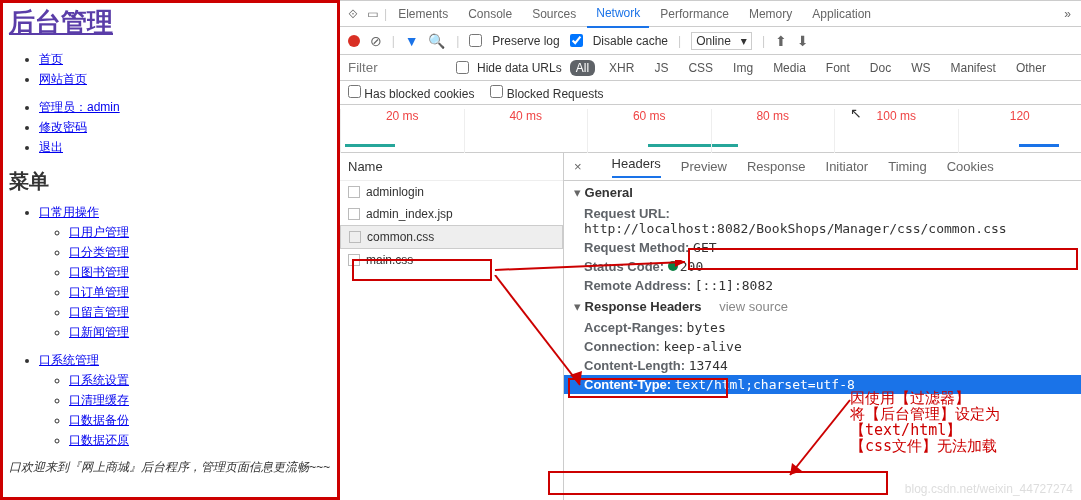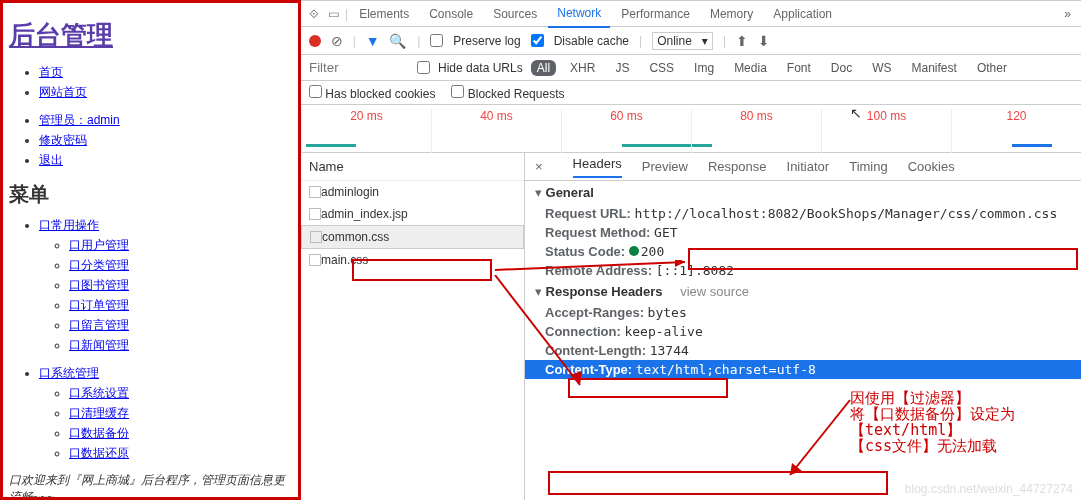--- a/index.html
+++ b/index.html
@@ -1,20 +1,20 @@
 <!DOCTYPE html>
 <html><head>
 <meta charset="utf-8">
 <style>
   *{box-sizing:border-box;margin:0;padding:0}
   body{font-family:Arial,"Microsoft YaHei",sans-serif;font-size:12px;color:#333;background:#fff;width:1081px;height:500px;overflow:hidden;position:relative}
   a{color:#0000EE;text-decoration:underline}
   .wrap{display:flex;width:100%;height:100%}
   
-  .left{width:301px;border:3px solid #c00;padding:15px 6px;overflow:hidden}
+  .left{width:340px;border:3px solid #c00;padding:2px 6px;overflow:hidden}
   .admin-title{color:#5a3da8;font-size:26px;font-weight:bold;text-decoration:underline;margin-bottom:10px}
   .left ul{list-style:disc;padding-left:30px;margin-bottom:10px}
   .left ul ul{list-style:circle}
   .left li{margin:2px 0;line-height:18px}
   .menu-h{font-size:20px;font-weight:bold;margin:12px 0 8px}
   .welcome{font-style:italic;margin:8px 0}
   
   .right{flex:1;display:flex;flex-direction:column;border-top:1px solid #ccc}
   .tabs{display:flex;align-items:center;height:26px;border-bottom:1px solid #ccc;padding:0 4px;gap:2px}
   .tab-i{width:18px;text-align:center;color:#666}
@@ -32,21 +32,21 @@
   .chip{padding:1px 6px;color:#555}
   .chip.on{background:#5f6368;color:#fff;border-radius:6px}
   .blockbar{display:flex;align-items:center;height:24px;border-bottom:1px solid #ccc;padding:0 8px;gap:16px}
   .timeline{height:48px;border-bottom:1px solid #ccc;position:relative}
   .tl-labels{position:absolute;top:4px;left:0;right:0;display:flex}
   .tl-col{flex:1;text-align:center;color:#ef4444;border-left:1px solid #eee;height:44px;position:relative}
   .tl-bar{position:absolute;bottom:6px;height:3px;background:#26a69a}
   .bottom{flex:1;display:flex;overflow:hidden}
   .reqlist{width:224px;border-right:1px solid #ccc;display:flex;flex-direction:column}
   .reqhead{padding:6px 8px;font-size:13px;border-bottom:1px solid #eee;color:#333}
-  .reqitem{padding:4px 8px;display:flex;align-items:center;}
+  .reqitem{padding:4px 8px;display:flex;align-items:center;gap:6px}
   .reqitem.sel{background:#eee}
   .fbox{width:12px;height:12px;border:1px solid #bbb}
   .redbox{position:absolute;border:2px solid #c00;pointer-events:none}
   .details{flex:1;overflow:hidden;position:relative;font-size:13px}
   .dtabs{display:flex;padding:0 10px;border-bottom:1px solid #ccc;height:28px;align-items:center;gap:20px}
   .dtab{color:#666}
   .dtab.active{color:#333;border-bottom:2px solid #1a73e8;padding-bottom:5px}
   .xclose{color:#666;margin-right:10px}
   .section{padding:4px 10px}
   .sec-h{font-weight:bold;color:#333}
@@ -229,18 +229,18 @@
   </svg>
 <svg class="arrow" style="left:720px;top:395px" width="140" height="90">
     <line x1="130" y1="5" x2="70" y2="80" stroke="#c00" stroke-width="2"></line>
     <polygon points="70,80 72,68 82,76" fill="#c00"></polygon>
   </svg>
 
 <span class="cursor" style="left:850px;top:105px">↖</span>
 
 <div class="anno" style="left:850px;top:390px">
   <div>因使用【过滤器】</div>
-  <div>将【口数据备份】设定为</div>
+  <div>将【后台管理】设定为</div>
   <div>【text/html】</div>
   <div>【css文件】无法加载</div>
 </div>
 
 <div class="watermark">blog.csdn.net/weixin_44727274</div>
 
 </body></html>

